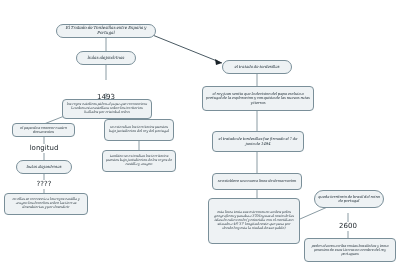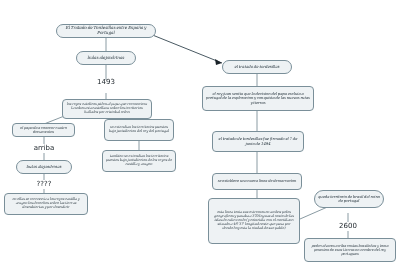--- a/index.html
+++ b/index.html
@@ -91,27 +91,27 @@
     <polygon points="334,204 326,202 328,208" fill="#1b2329"></polygon>
 
     <line x1="348" y1="213" x2="348" y2="222" stroke="#8a9ba3" stroke-width="1"></line>
     <line x1="348" y1="231" x2="348" y2="238" stroke="#8a9ba3" stroke-width="1"></line>
   </svg>
 
   <div class="node pill" style="left:56px; top:24px; width:100px; height:14px; font-size:4.2px;">El Tratado de Tordesillas entre España y Portugal</div>
 
   <div class="node pill" style="left:76px; top:51px; width:60px; height:14px; font-size:4.2px;">bulas alejandrinas</div>
 
-  <div class="label" style="left:92px; top:78px; width:28px; font-size:7px;">1493</div>
+  <div class="label" style="left:92px; top:93px; width:28px; font-size:7px;">1493</div>
 
   <div class="node rounded" style="left:62px; top:99px; width:90px; height:20px; font-size:3.5px;">los reyes catolicos piden al papa que reconociera la soberania castellana sobre los territorios hallados por cristobal colon</div>
 
   <div class="node rounded" style="left:12px; top:123px; width:63px; height:14px; font-size:3.6px;">el papa da a conocer cuatro documentos</div>
 
-  <div class="label" style="left:26px; top:144px; width:36px; font-size:7px;">arriba</div>
+  <div class="label" style="left:26px; top:144px; width:36px; font-size:7px;">longitud</div>
 
   <div class="node pill" style="left:16px; top:160px; width:56px; height:14px; font-size:4px;">bulas alejandrinas</div>
 
   <div class="label" style="left:28px; top:180px; width:32px; font-size:7px;">????</div>
 
   <div class="node rounded" style="left:4px; top:193px; width:84px; height:22px; font-size:3.5px;">en ellas se reconocia a los reyes castilla y aragon los derechos sobre las tierras descubiertas y por descubrir</div>
 
   <div class="node rounded" style="left:104px; top:119px; width:70px; height:22px; font-size:3.5px;">se extendian los territorios puestos bajo jurisdiccion del rey del portugal</div>
 
   <div class="node rounded" style="left:102px; top:150px; width:74px; height:22px; font-size:3.5px;">tambien se extendian los territorios puestos bajo jurisdiccion de los reyes de castilla y aragon</div>

